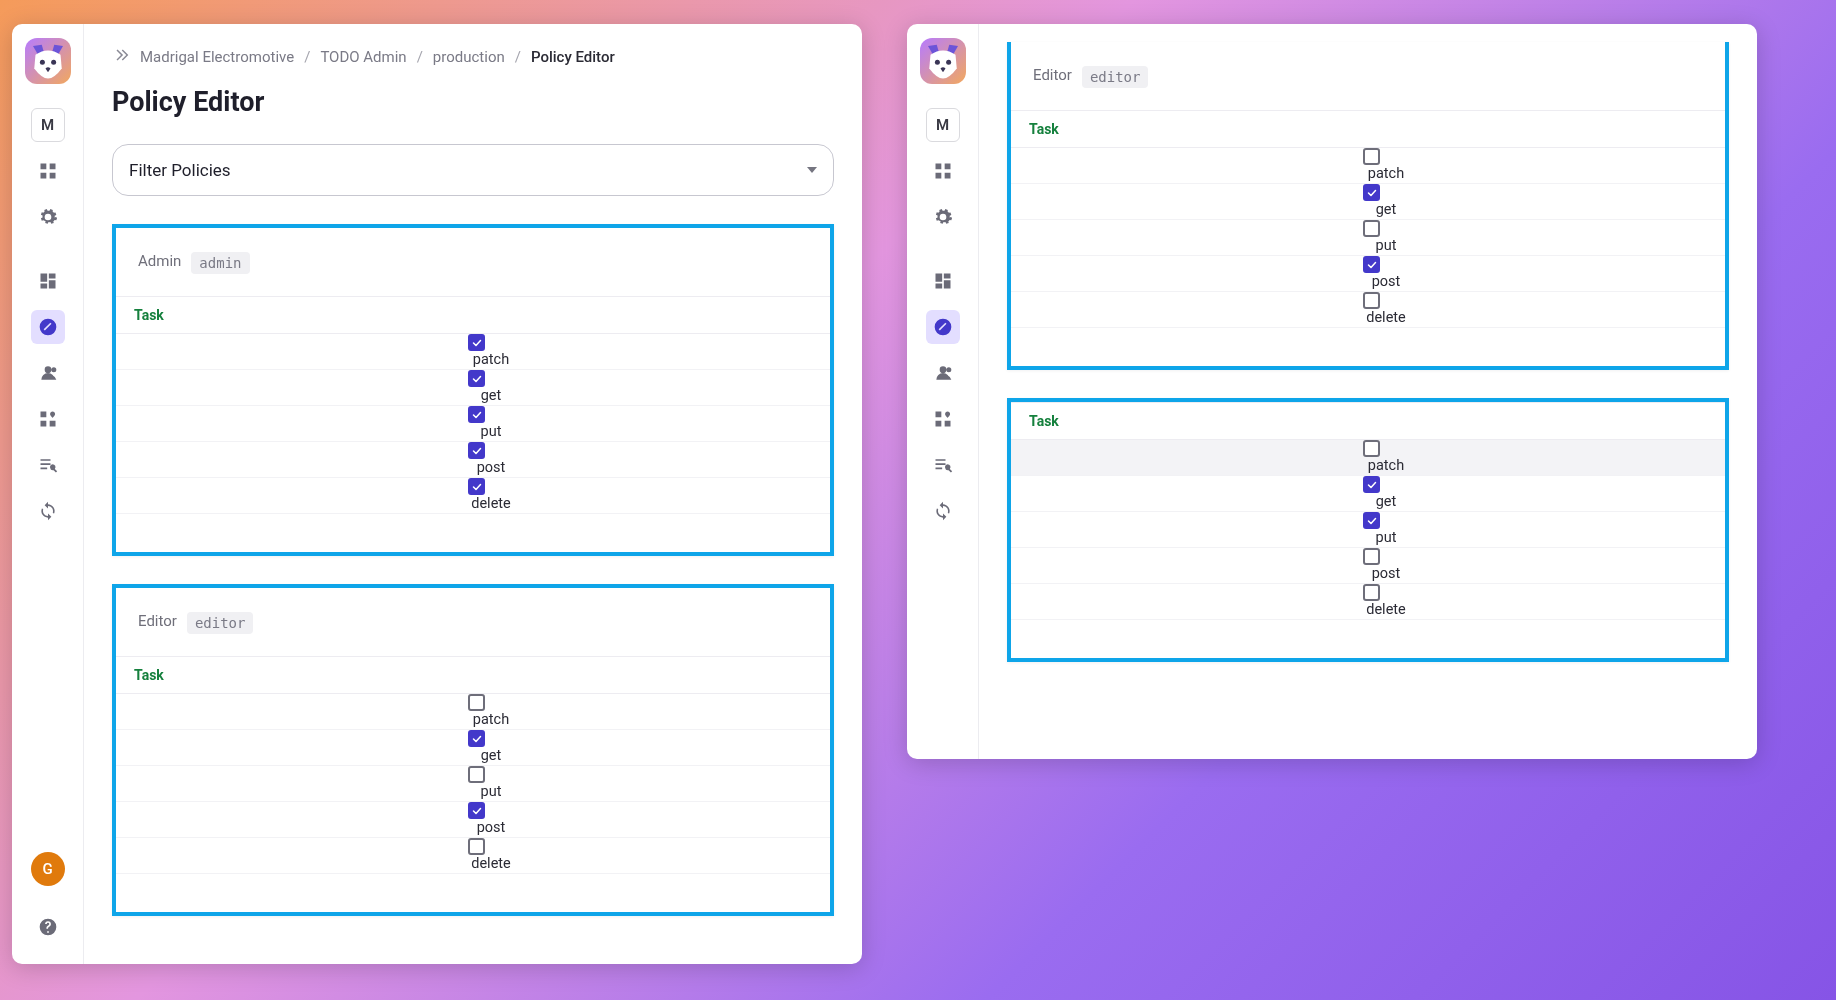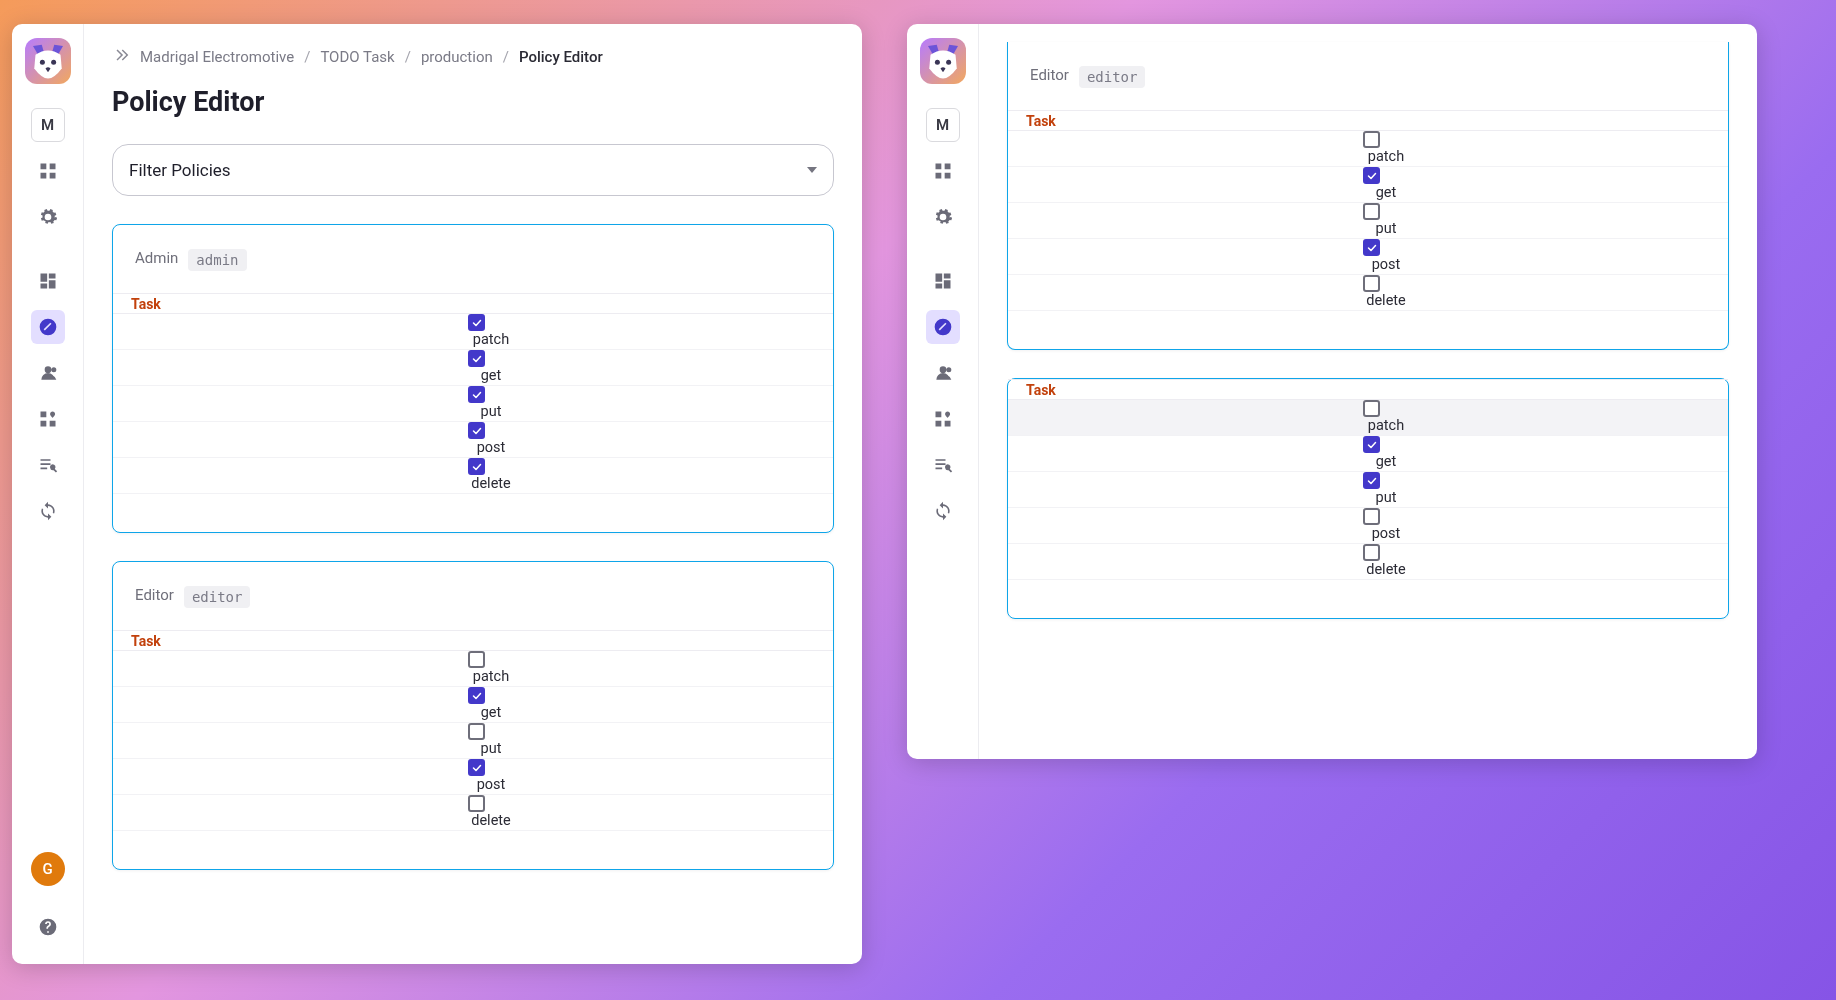--- a/index.html
+++ b/index.html
@@ -57,33 +57,33 @@
   .title { font-size:27px; font-weight:700; color:#1f1f2b; padding: 18px 28px 26px 28px; }
 
   .filter-wrap { padding: 0 28px 28px 28px; }
   .filter {
     border:1px solid #c7c7d0; border-radius:16px; height:52px; display:flex; align-items:center;
     padding: 0 16px; justify-content:space-between; color:#1f1f2b; font-size:17px; cursor:pointer;
   }
   .filter .arrow { border-left:5px solid transparent; border-right:5px solid transparent; border-top:6px solid #757580; }
 
   .card {
-    margin: 0 28px 28px 28px; background:#fff; border:1px solid #0ea5e9; border-radius:8px;
+    margin: 0 28px 28px 28px; background:#fff; border:4px solid #0ea5e9; border-radius:0;
     box-shadow: 0 1px 3px rgba(20,20,30,.06); padding-bottom: 38px;
   }
   .card-head { padding: 24px 22px 22px 22px; display:flex; align-items:flex-start; gap:10px; }
   .card-head .label { color:#6f6f7a; font-size:15px; }
   .card-head code {
     background:#f0f0f3; padding:3px 8px; border-radius:4px; font-family: ui-monospace, SFMono-Regular, Menlo, monospace;
     color:#7a7a86; font-size:14px;
   }
 
   .thead {
     display:flex; align-items:center; border-top:1px solid #edecf1; border-bottom:1px solid #edecf1;
-    height:21px; font-size:14px; font-weight:700; color:#c2410c; padding-left:18px;
+    height:38px; font-size:14px; font-weight:700; color:#15803d; padding-left:18px;
   }
   .thead .col1 { width:176px; position:relative; }
   .thead .col1::after { content:""; position:absolute; right:0; top:8px; bottom:8px; width:1px; background:#e2e2e8; }
 
   .row { display:flex; align-items:center; height:36px; border-bottom:1px solid #f2f2f5; padding-left:18px; font-size:14.5px; color:#2b2b35;flex-direction:column; }
   .row.hl { background:#f3f3f6; }
   .row .cb { width:28px; display:flex; align-items:center; }
   .checkbox {
     width:17px; height:17px; border:2px solid #6e6e7a; border-radius:3px; display:inline-flex;
     align-items:center; justify-content:center; cursor:pointer; background:#fff;
@@ -177,21 +177,21 @@
 
       <div class="main">
         <div class="crumbs">
           <span class="chev">
             <svg width="18" height="18" viewBox="0 0 24 24" fill="#8a8a95">
                 <path d="M6 6l6 6-6 6 1.4 1.4L14.8 12 7.4 4.6 6 6zm7 0l6 6-6 6 1.4 1.4L21.8 12 14.4 4.6 13 6z"></path>
               </svg>
           </span>
           <span>Madrigal Electromotive</span>
           <span class="sep">/</span>
-          <span>TODO Task</span>
+          <span>TODO Admin</span>
           <span class="sep">/</span>
           <span>production</span>
           <span class="sep">/</span>
           <span class="cur">Policy Editor</span>
         </div>
 
         <div class="title">Policy Editor</div>
 
         <div class="filter-wrap">
           <div class="filter" tabindex="0">

